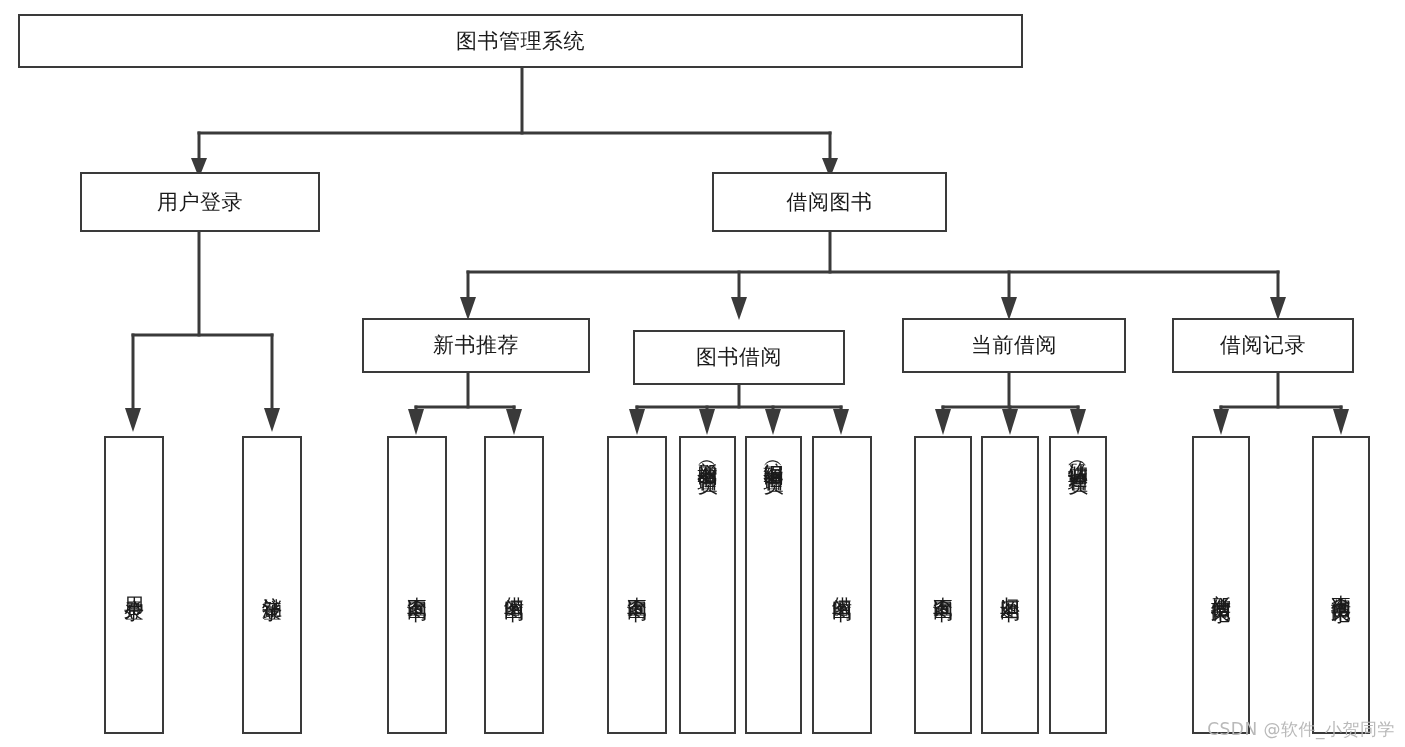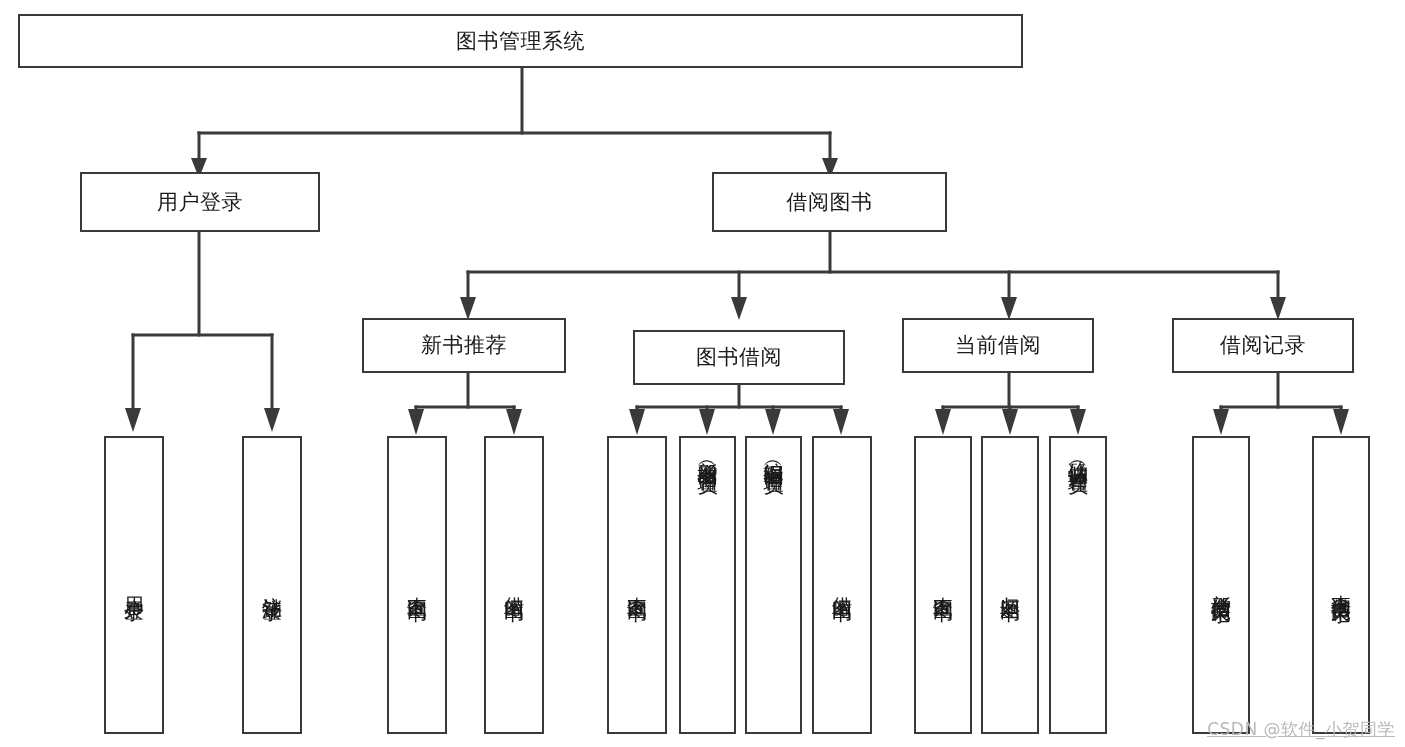--- a/index.html
+++ b/index.html
@@ -59,21 +59,20 @@
   }
   #watermark {
     position: absolute;
     right: 10px;
     bottom: 6px;
     font-size: 17px;
     color: #b9b9b9;
     letter-spacing: 0.5px;
     white-space: nowrap;
     pointer-events: none;
-    text-decoration: underline;
   }
 </style>
 </head>
 <body>
 
 <div id="canvas">
 
   <svg id="diagram-svg" viewBox="0 0 1405 747" xmlns="http://www.w3.org/2000/svg">
     <defs>
       <marker id="arrowDown" markerWidth="10" markerHeight="12" refX="5" refY="11" orient="auto-start-reverse" markerUnits="userSpaceOnUse">
@@ -158,27 +157,27 @@
     <span class="node-label">图书管理系统</span>
   </div>
 
   <div class="node-box" style="left:80px; top:172px; width:240px; height:60px;">
     <span class="node-label">用户登录</span>
   </div>
   <div class="node-box" style="left:712px; top:172px; width:235px; height:60px;">
     <span class="node-label">借阅图书</span>
   </div>
 
-  <div class="node-box" style="left:362px; top:318px; width:204px; height:55px;">
+  <div class="node-box" style="left:362px; top:318px; width:228px; height:55px;">
     <span class="node-label">新书推荐</span>
   </div>
   <div class="node-box" style="left:633px; top:330px; width:212px; height:55px;">
     <span class="node-label">图书借阅</span>
   </div>
-  <div class="node-box" style="left:902px; top:318px; width:192px; height:55px;">
+  <div class="node-box" style="left:902px; top:318px; width:224px; height:55px;">
     <span class="node-label">当前借阅</span>
   </div>
   <div class="node-box" style="left:1172px; top:318px; width:182px; height:55px;">
     <span class="node-label">借阅记录</span>
   </div>
 
   <div class="node-box vertical centered" style="left:104px; top:436px; width:60px; height:298px;">
     <span class="node-label">用户登录</span>
   </div>
 

